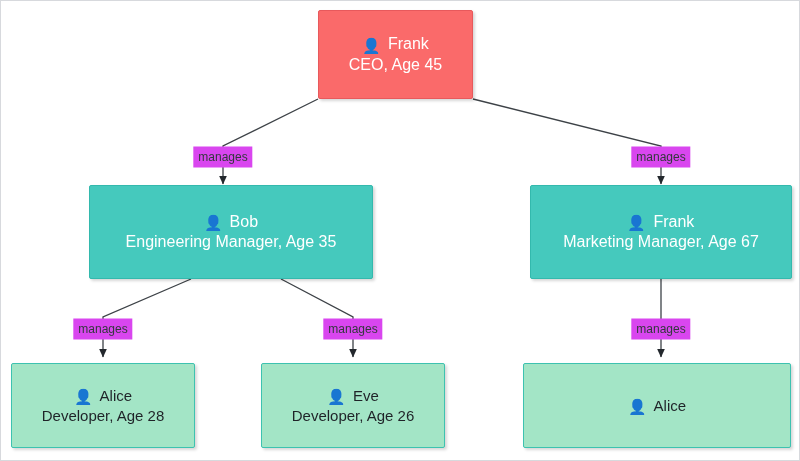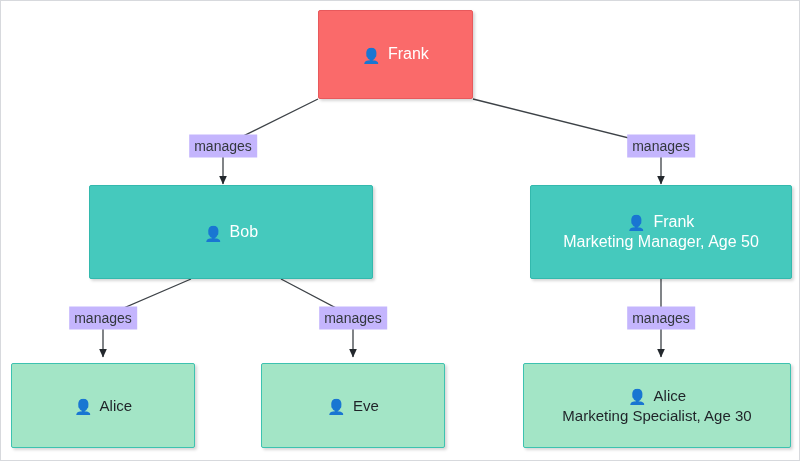--- a/index.html
+++ b/index.html
@@ -69,27 +69,28 @@
     font-size: 16px;
   }
   .node--leaf {
     background: #a3e5c6;
     border: 1px solid #3dc2b0;
     color: #1f2328;
     font-size: 15px;
   }
   .edge-label {
     position: absolute;
-    background: #c4b5fd;
+    background: #d946ef;
     color: #33383d;
-    font-size: 14px;
+    font-size: 12px;
     line-height: 1;
     padding: 4px 5px 5px 5px;
     white-space: nowrap;
     transform: translate(-50%, -50%);
+    margin-top: 11px;
   }
 </style>
 </head>
 <body>
 
 <div id="canvas">
 
   <svg id="edge-layer" viewBox="0 0 800 461" xmlns="http://www.w3.org/2000/svg">
     <defs>
       <marker id="arrow" markerWidth="10" markerHeight="10" refX="8.4" refY="4" orient="auto" markerUnits="userSpaceOnUse">
@@ -106,57 +107,60 @@
     <path d="M280,278 L352,316 L352,356" fill="none" stroke="#3d4247" stroke-width="1.3" marker-end="url(#arrow)"></path>
 
     <path d="M660,278 L660,356" fill="none" stroke="#3d4247" stroke-width="1.3" marker-end="url(#arrow)"></path>
   </svg>
 
   <div class="node node--root" style="left:317px; top:9px; width:155px; height:89px;">
     <div class="row-name">
       <span class="person-icon">👤</span>
       <span>Frank</span>
     </div>
+    <div class="row-title">CEO, Age 45</div>
   </div>
 
   <div class="node node--manager" style="left:88px; top:184px; width:284px; height:94px;">
     <div class="row-name">
       <span class="person-icon">👤</span>
       <span>Bob</span>
     </div>
+    <div class="row-title">Engineering Manager, Age 35</div>
   </div>
 
   <div class="node node--manager" style="left:529px; top:184px; width:262px; height:94px;">
     <div class="row-name">
       <span class="person-icon">👤</span>
       <span>Frank</span>
     </div>
-    <div class="row-title">Marketing Manager, Age 50</div>
+    <div class="row-title">Marketing Manager, Age 67</div>
   </div>
 
   <div class="node node--leaf" style="left:10px; top:362px; width:184px; height:85px;">
     <div class="row-name">
       <span class="person-icon">👤</span>
       <span>Alice</span>
     </div>
+    <div class="row-title">Developer, Age 28</div>
   </div>
 
   <div class="node node--leaf" style="left:260px; top:362px; width:184px; height:85px;">
     <div class="row-name">
       <span class="person-icon">👤</span>
       <span>Eve</span>
     </div>
+    <div class="row-title">Developer, Age 26</div>
   </div>
 
   <div class="node node--leaf" style="left:522px; top:362px; width:268px; height:85px;">
     <div class="row-name">
       <span class="person-icon">👤</span>
       <span>Alice</span>
     </div>
-    <div class="row-title">Marketing Specialist, Age 30</div>
   </div>
 
   <div class="edge-label" style="left:222px; top:145px;">manages</div>
   <div class="edge-label" style="left:660px; top:145px;">manages</div>
   <div class="edge-label" style="left:102px; top:317px;">manages</div>
   <div class="edge-label" style="left:352px; top:317px;">manages</div>
   <div class="edge-label" style="left:660px; top:317px;">manages</div>
 
 </div>
 

